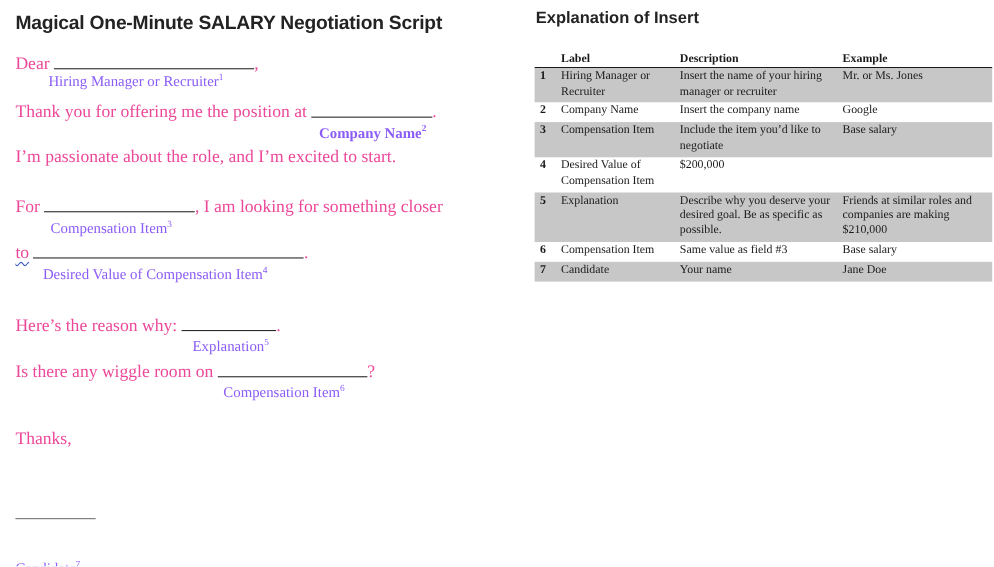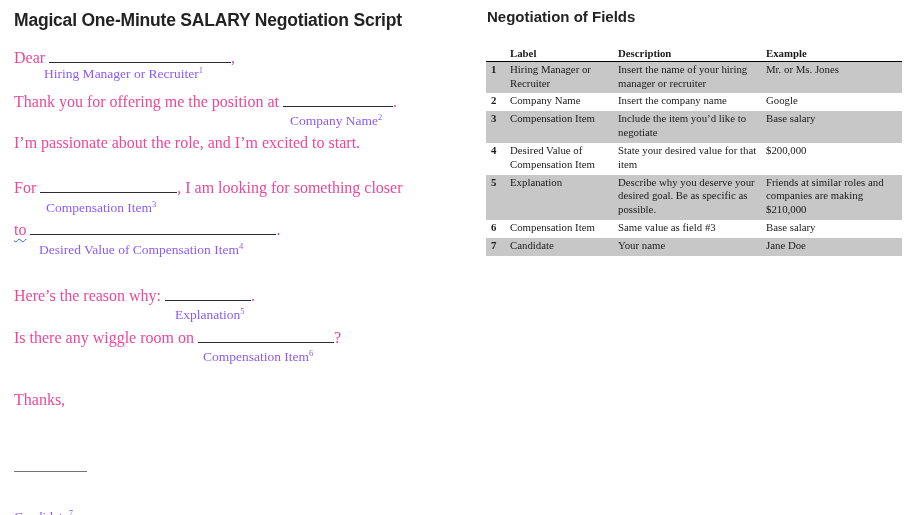--- a/index.html
+++ b/index.html
@@ -57,21 +57,21 @@
     <span class="blank b-dear"></span><span>,</span>
   </div>
   <div class="glabel" style="left:44px; top:66px;">
     <span>Hiring Manager or Recruiter</span><sup>1</sup>
   </div>
 
   <div class="line" style="left:14px; top:92px;">
     <span>Thank you for offering me the position at</span>
     <span class="blank b-thank"></span><span>.</span>
   </div>
-  <div class="glabel" style="left:290px; top:113px;">
+  <div class="glabel" style="left:290px; top:113px;font-weight:bold;">
     <span>Company Name</span><sup>2</sup>
   </div>
 
   <div class="line" style="left:14px; top:134px;">I’m passionate about the role, and I’m excited to start.</div>
 
   <div class="line" style="left:14px; top:178px;">
     <span>For</span>
     <span class="blank b-for"></span><span>, I am looking for something closer</span>
   </div>
   <div class="glabel" style="left:46px; top:200px;">
@@ -102,21 +102,21 @@
     <span>Compensation Item</span><sup>6</sup>
   </div>
 
   <div class="line" style="left:14px; top:391px;">Thanks,</div>
 
   <div class="sig-line"></div>
   <div class="glabel" style="left:14px; top:477px;margin-top:32px;">
     <span>Candidate</span><sup>7</sup>
   </div>
 
-  <div class="exp-heading">Negotiation of Fields</div>
+  <div class="exp-heading">Explanation of Insert</div>
 
   <div class="fields-table">
     <div class="trow thead-row">
       <div class="tcell num"></div>
       <div class="tcell">Label</div>
       <div class="tcell">Description</div>
       <div class="tcell">Example</div>
     </div>
     <div>
         <div class="trow shaded">
@@ -133,21 +133,20 @@
         </div>
         <div class="trow shaded">
           <div class="tcell num">3</div>
           <div class="tcell label">Compensation Item</div>
           <div class="tcell description">Include the item you’d like to negotiate</div>
           <div class="tcell example">Base salary</div>
         </div>
         <div class="trow">
           <div class="tcell num">4</div>
           <div class="tcell label">Desired Value of Compensation Item</div>
-          <div class="tcell description">State your desired value for that item</div>
           <div class="tcell example">$200,000</div>
         </div>
         <div class="trow shaded">
           <div class="tcell num">5</div>
           <div class="tcell label">Explanation</div>
           <div class="tcell description">Describe why you deserve your desired goal. Be as specific as possible.</div>
           <div class="tcell example">Friends at similar roles and companies are making $210,000</div>
         </div>
         <div class="trow">
           <div class="tcell num">6</div>

